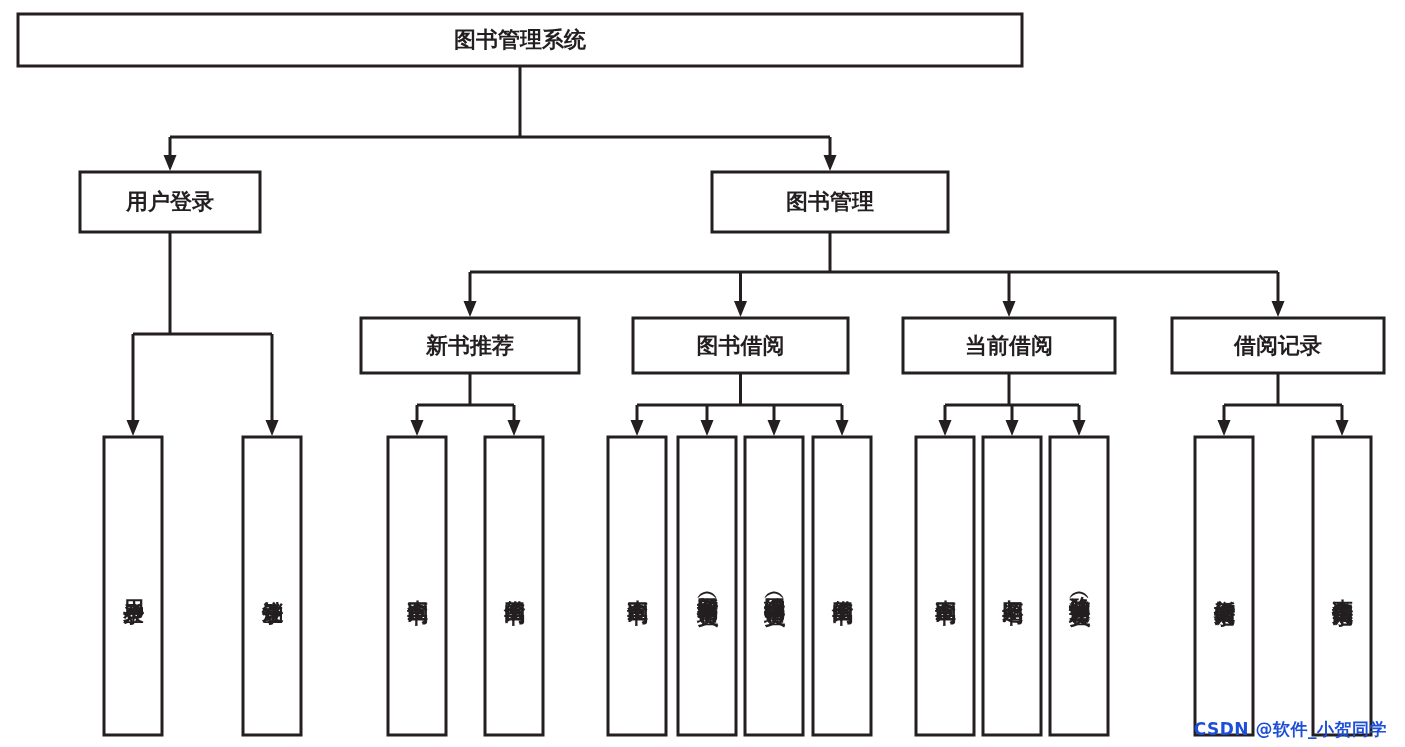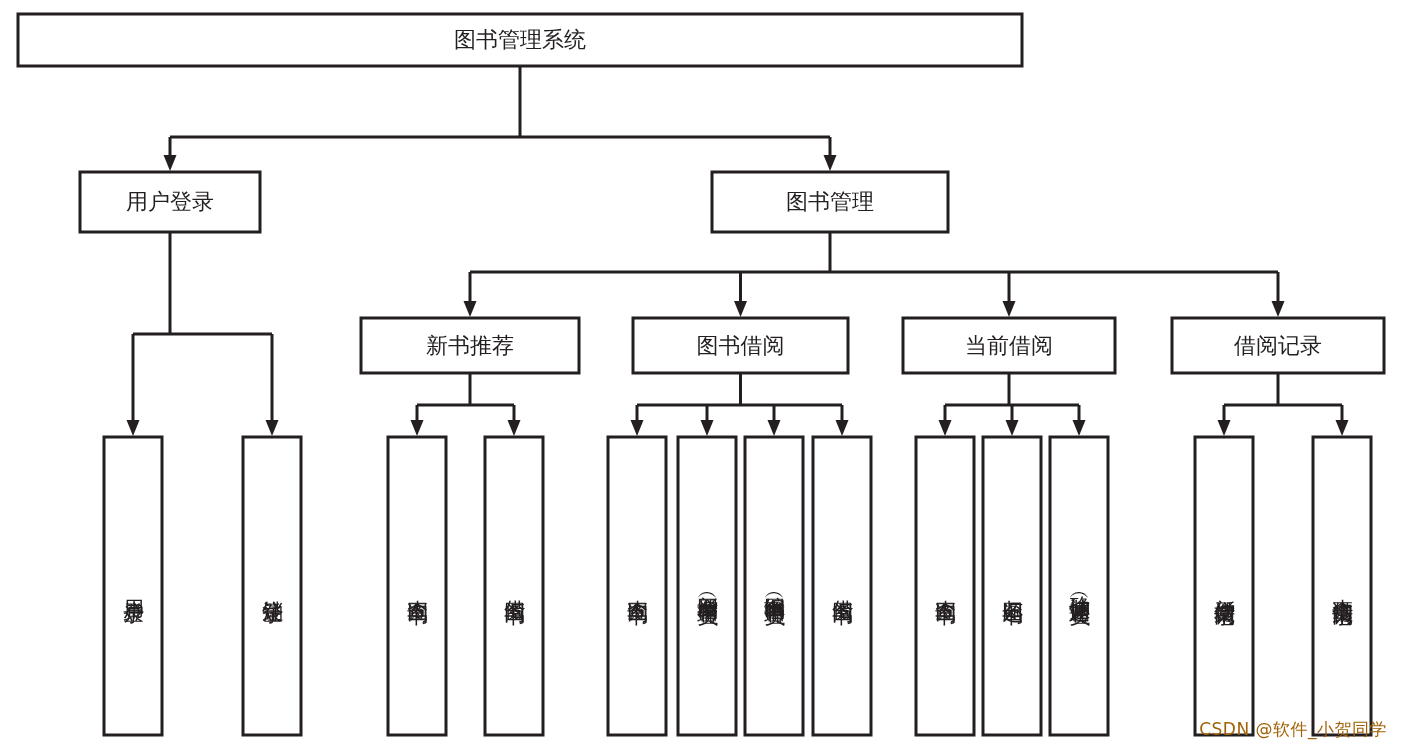--- a/index.html
+++ b/index.html
@@ -12,20 +12,21 @@
     font-family: "DejaVu Sans", "Liberation Sans", sans-serif;
     width: 1405px;
     height: 747px;
     overflow: hidden;
   }
   #diagram-root {
     position: relative;
     width: 1405px;
     height: 747px;
     background: #ffffff;
+    font-weight: bold;
   }
   svg.tree-canvas {
     position: absolute;
     top: 0;
     left: 0;
     width: 1405px;
     height: 747px;
     display: block;
   }
   .node-box {
@@ -64,21 +65,21 @@
     color: #231f20;
     pointer-events: none;
     white-space: nowrap;
   }
   .watermark {
     position: absolute;
     right: 18px;
     bottom: 6px;
     font-family: "DejaVu Sans", "Liberation Sans", sans-serif;
     font-size: 17px;
-    color: #a16207;
+    color: #1d4ed8;
     letter-spacing: 0.5px;
     user-select: none;
   }
 </style>
 </head>
 <body>
 
 <div id="diagram-root">
   <svg class="tree-canvas" id="tree-canvas" viewBox="0 0 1405 747" xmlns="http://www.w3.org/2000/svg">
       <g>

